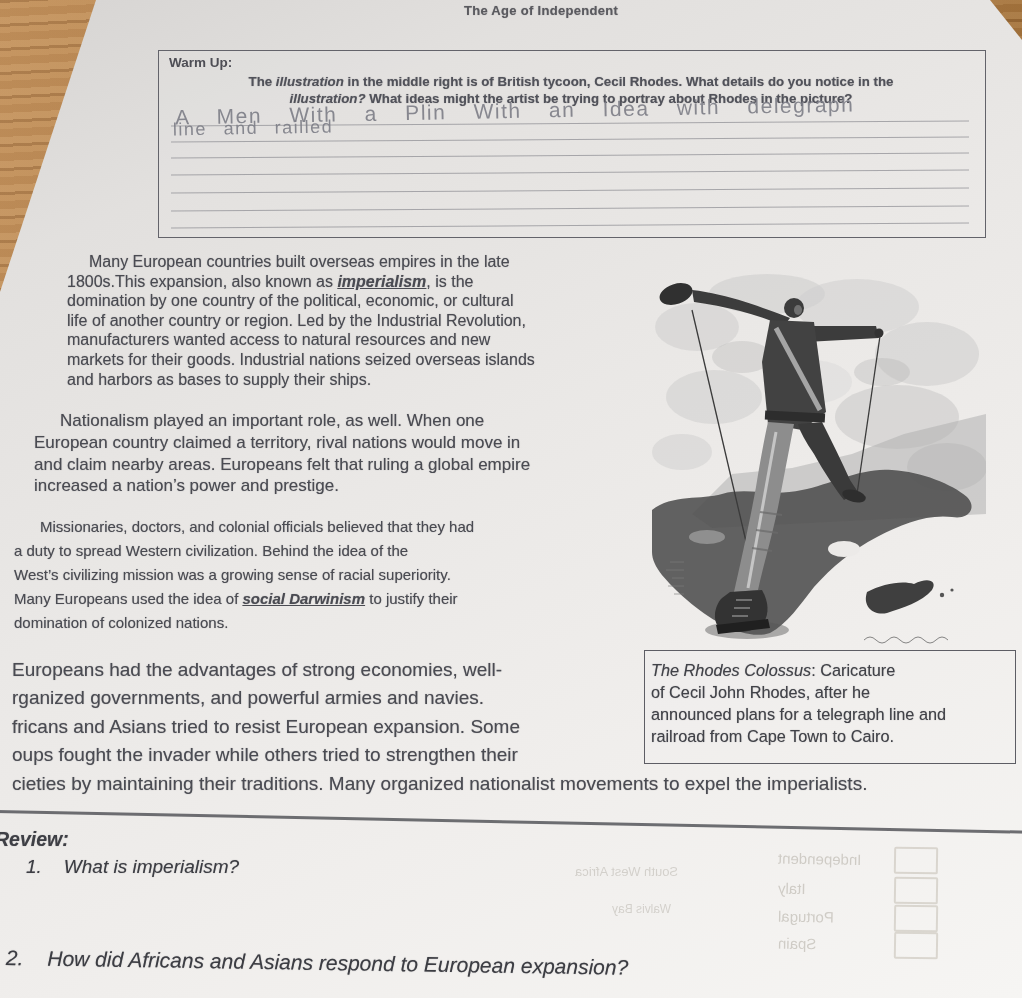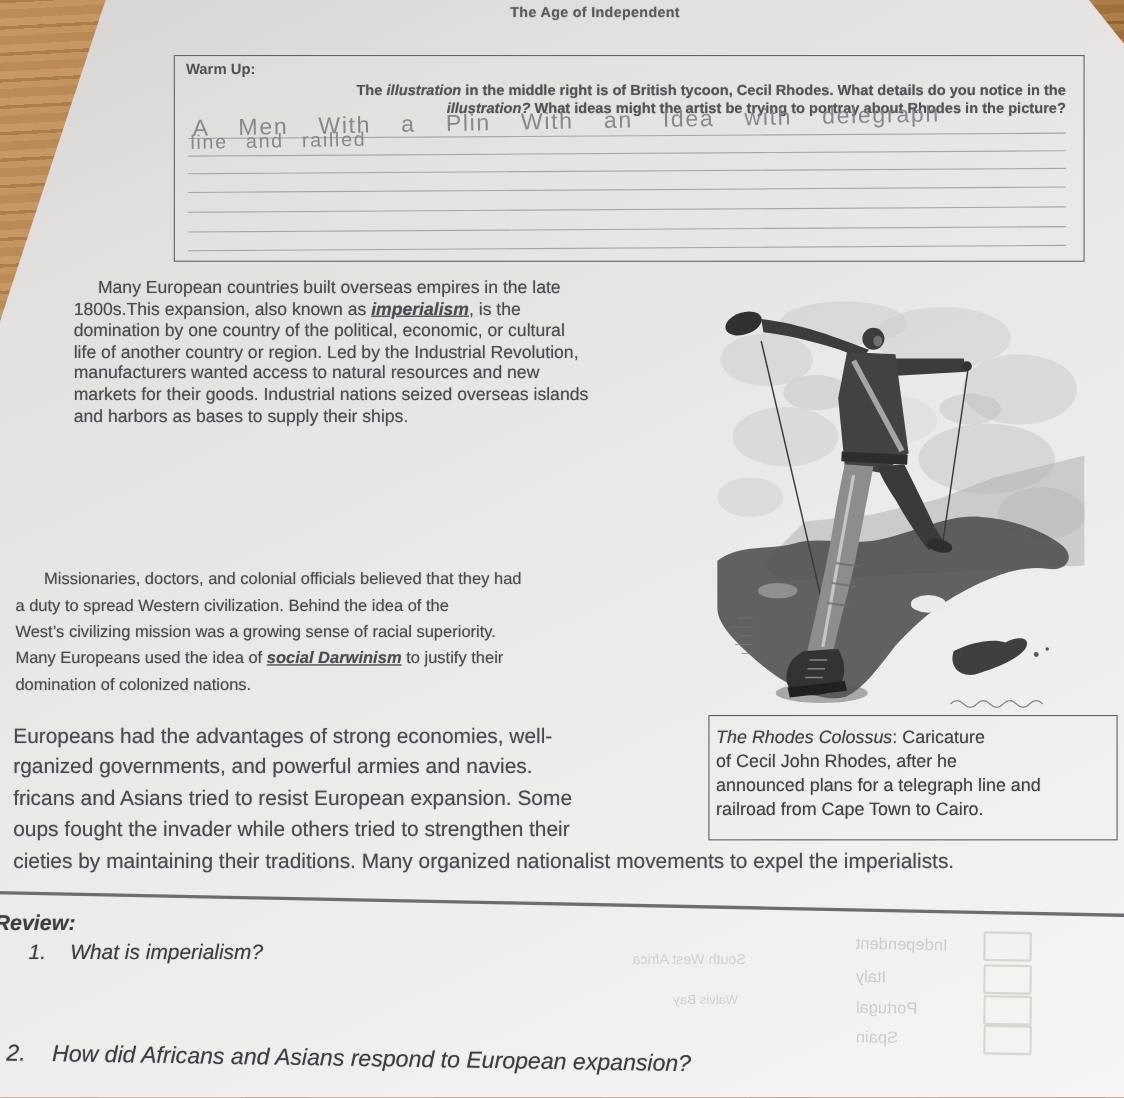--- a/index.html
+++ b/index.html
@@ -24,21 +24,21 @@
   .abs{position:absolute;}
   .soft{text-shadow:0 0 1px rgba(72,72,78,.5);}
   .seg-i{font-style:italic;}
   .seg-bi{font-style:italic;font-weight:bold;text-decoration:underline;}
   .title{width:460px;left:311px;text-align:center;font-weight:bold;color:#5a5a5f;letter-spacing:.3px;}
   .warmbox{
     left:158px;top:50px;width:826px;height:186px;
     border:1.6px solid #63636a;background:rgba(255,255,255,.06);
   }
   .wu-label{left:10px;top:4px;font-size:13.5px;font-weight:bold;color:#4e4e55;}
-  .wu-prompt{left:14px;top:22px;width:796px;text-align:right;font-size:13.3px;
+  .wu-prompt{left:14px;top:22px;width:796px;text-align:center;font-size:13.3px;
     font-weight:bold;color:#51525a;line-height:17px;white-space:pre-line;}
   .rule-line{left:12px;width:798px;height:1.3px;background:#909095;opacity:.75;transform:rotate(-.35deg);}
   .hand{color:#7d7e87;letter-spacing:1.5px;white-space:nowrap;transform:rotate(-1.1deg);opacity:.9;}
   .para{white-space:pre-line;color:#4a4b52;}
   .captionbox{
     left:644px;top:650px;width:372px;height:114px;box-sizing:border-box;
     border:1.7px solid #5d5d64;background:rgba(255,255,255,.05);
   }
   .caption-text{padding:8px 6px 0 6px;text-align:left;font-size:16.3px;line-height:22px;
     color:#414248;white-space:pre-line;}
@@ -76,20 +76,24 @@
   </div>
 
   <div class="abs para soft" style="left:53px;top:252px;width:592px;font-size:16px;line-height:19.6px;text-indent:22px;margin-left:14px;"><span>Many European countries built overseas empires in the late
 1800s.This expansion, also known as </span><span class="seg-bi">imperialism</span><span>, is the
 domination by one country of the political, economic, or cultural
 life of another country or region. Led by the Industrial Revolution,
 manufacturers wanted access to natural resources and new
 markets for their goods. Industrial nations seized overseas islands
 and harbors as bases to supply their ships.</span></div>
 
+  <div class="abs para soft" style="left:34px;top:410px;width:610px;font-size:17px;line-height:21.8px;text-indent:26px;"><span>Nationalism played an important role, as well. When one
+European country claimed a territory, rival nations would move in
+and claim nearby areas. Europeans felt that ruling a global empire
+increased a nation’s power and prestige.</span></div>
 
   <div class="abs para soft" style="left:14px;top:515px;width:630px;font-size:15px;line-height:24px;text-indent:26px;"><span>Missionaries, doctors, and colonial officials believed that they had
 a duty to spread Western civilization. Behind the idea of the
 West’s civilizing mission was a growing sense of racial superiority.
 Many Europeans used the idea of </span><span class="seg-bi">social Darwinism</span><span> to justify their
 domination of colonized nations.</span></div>
 
   <div class="abs para soft" style="left:0px;top:656px;width:1014px;font-size:19px;line-height:28.4px;padding-left:12px;"><span>Europeans had the advantages of strong economies, well-
 rganized governments, and powerful armies and navies.
 fricans and Asians tried to resist European expansion. Some

